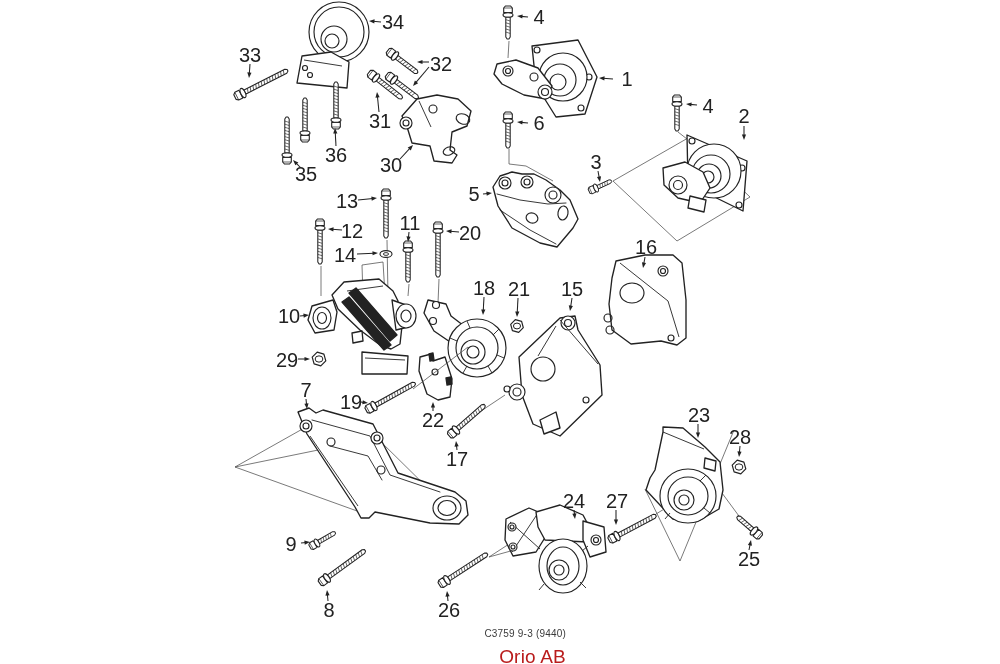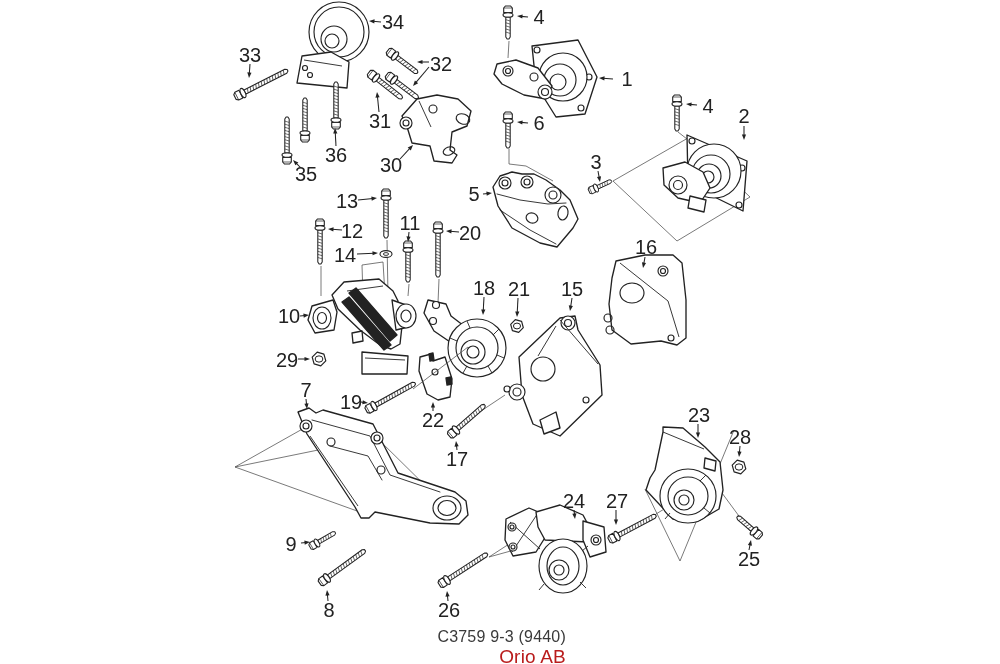--- a/index.html
+++ b/index.html
@@ -1,19 +1,19 @@
 <!DOCTYPE html>
 <html><head>
 <meta charset="utf-8">
 <style>
   html,body{margin:0;padding:0;background:#ffffff;}
   .stage{position:relative;width:800px;height:664px;background:#ffffff;overflow:hidden;
          font-family:"Liberation Sans",sans-serif;}
   .stage svg{position:absolute;left:0;top:0;}
-  .caption{position:absolute;right:234px;top:628px;font-size:16px;color:#3a3a3a;
+  .caption{position:absolute;right:234px;top:628px;font-size:10px;color:#3a3a3a;
            letter-spacing:0.2px;white-space:nowrap;}
   .caption.sub{top:646px;font-size:19px;color:#b91c1c;}
 </style>
 </head>
 <body>
 
 <div class="stage">
   <svg width="1000" height="664" viewBox="0 0 1000 664" aria-hidden="true">
       <g>
         <g transform="translate(243 93) rotate(-27) scale(1)">

